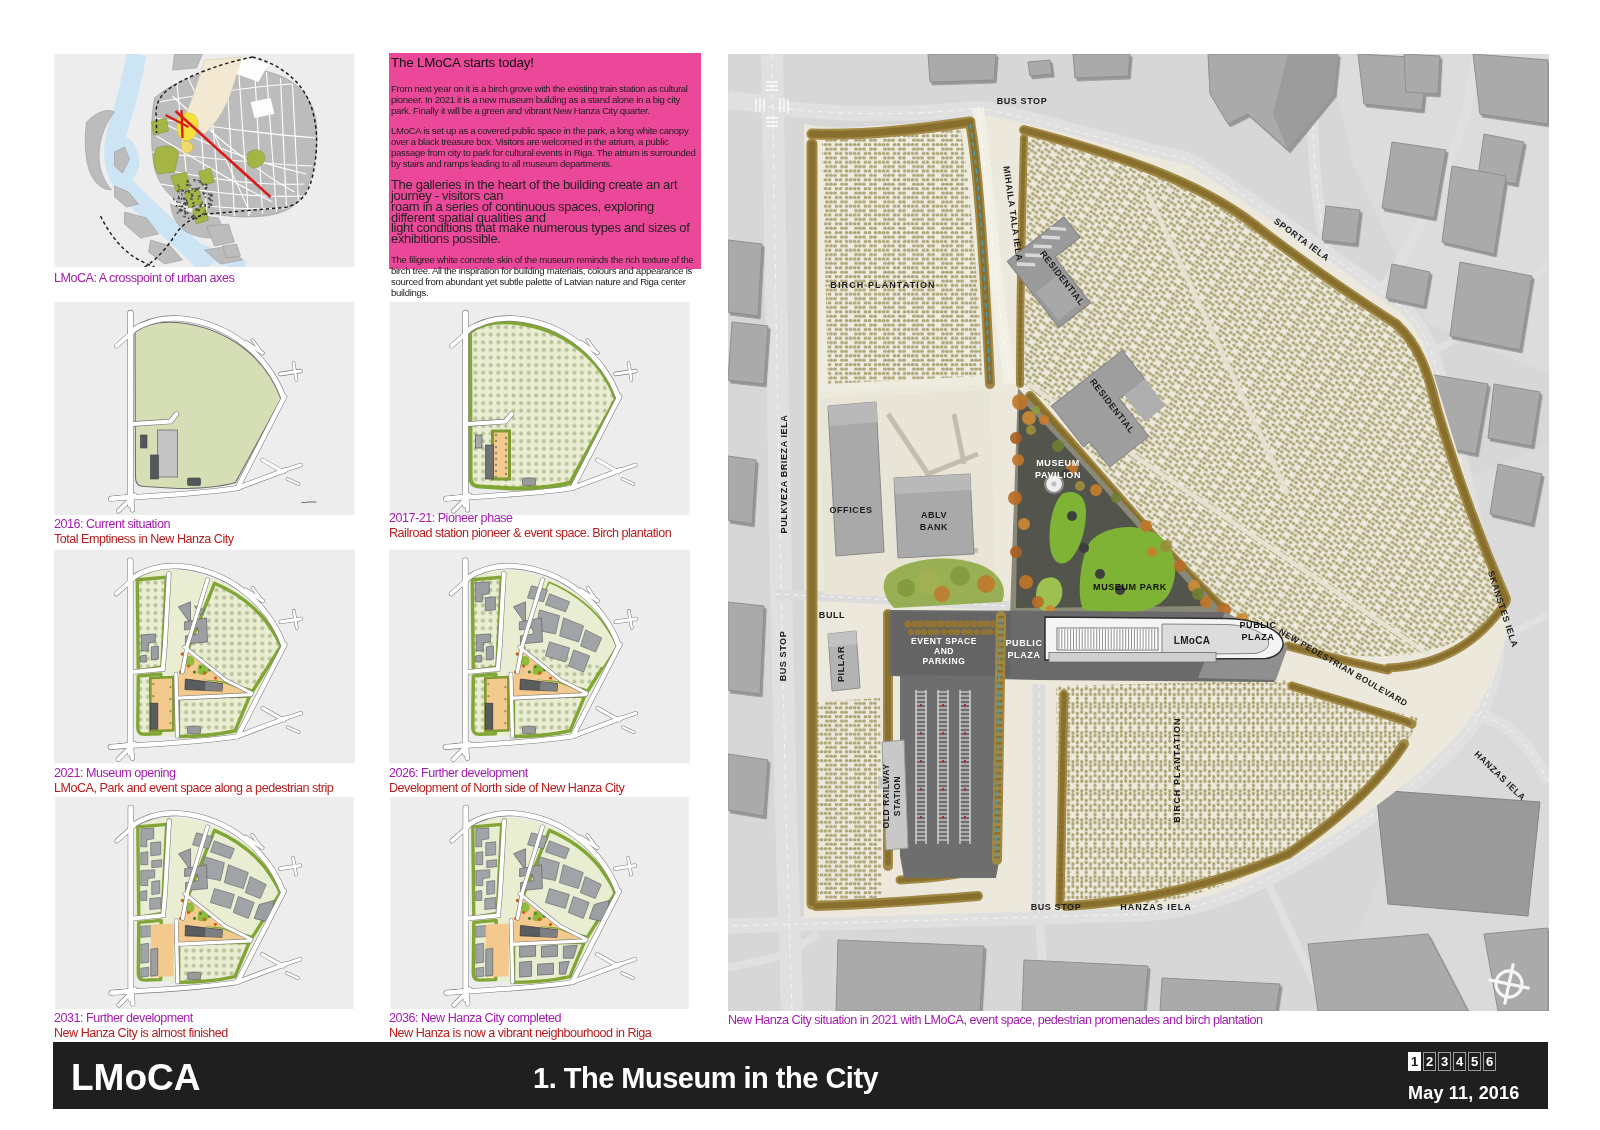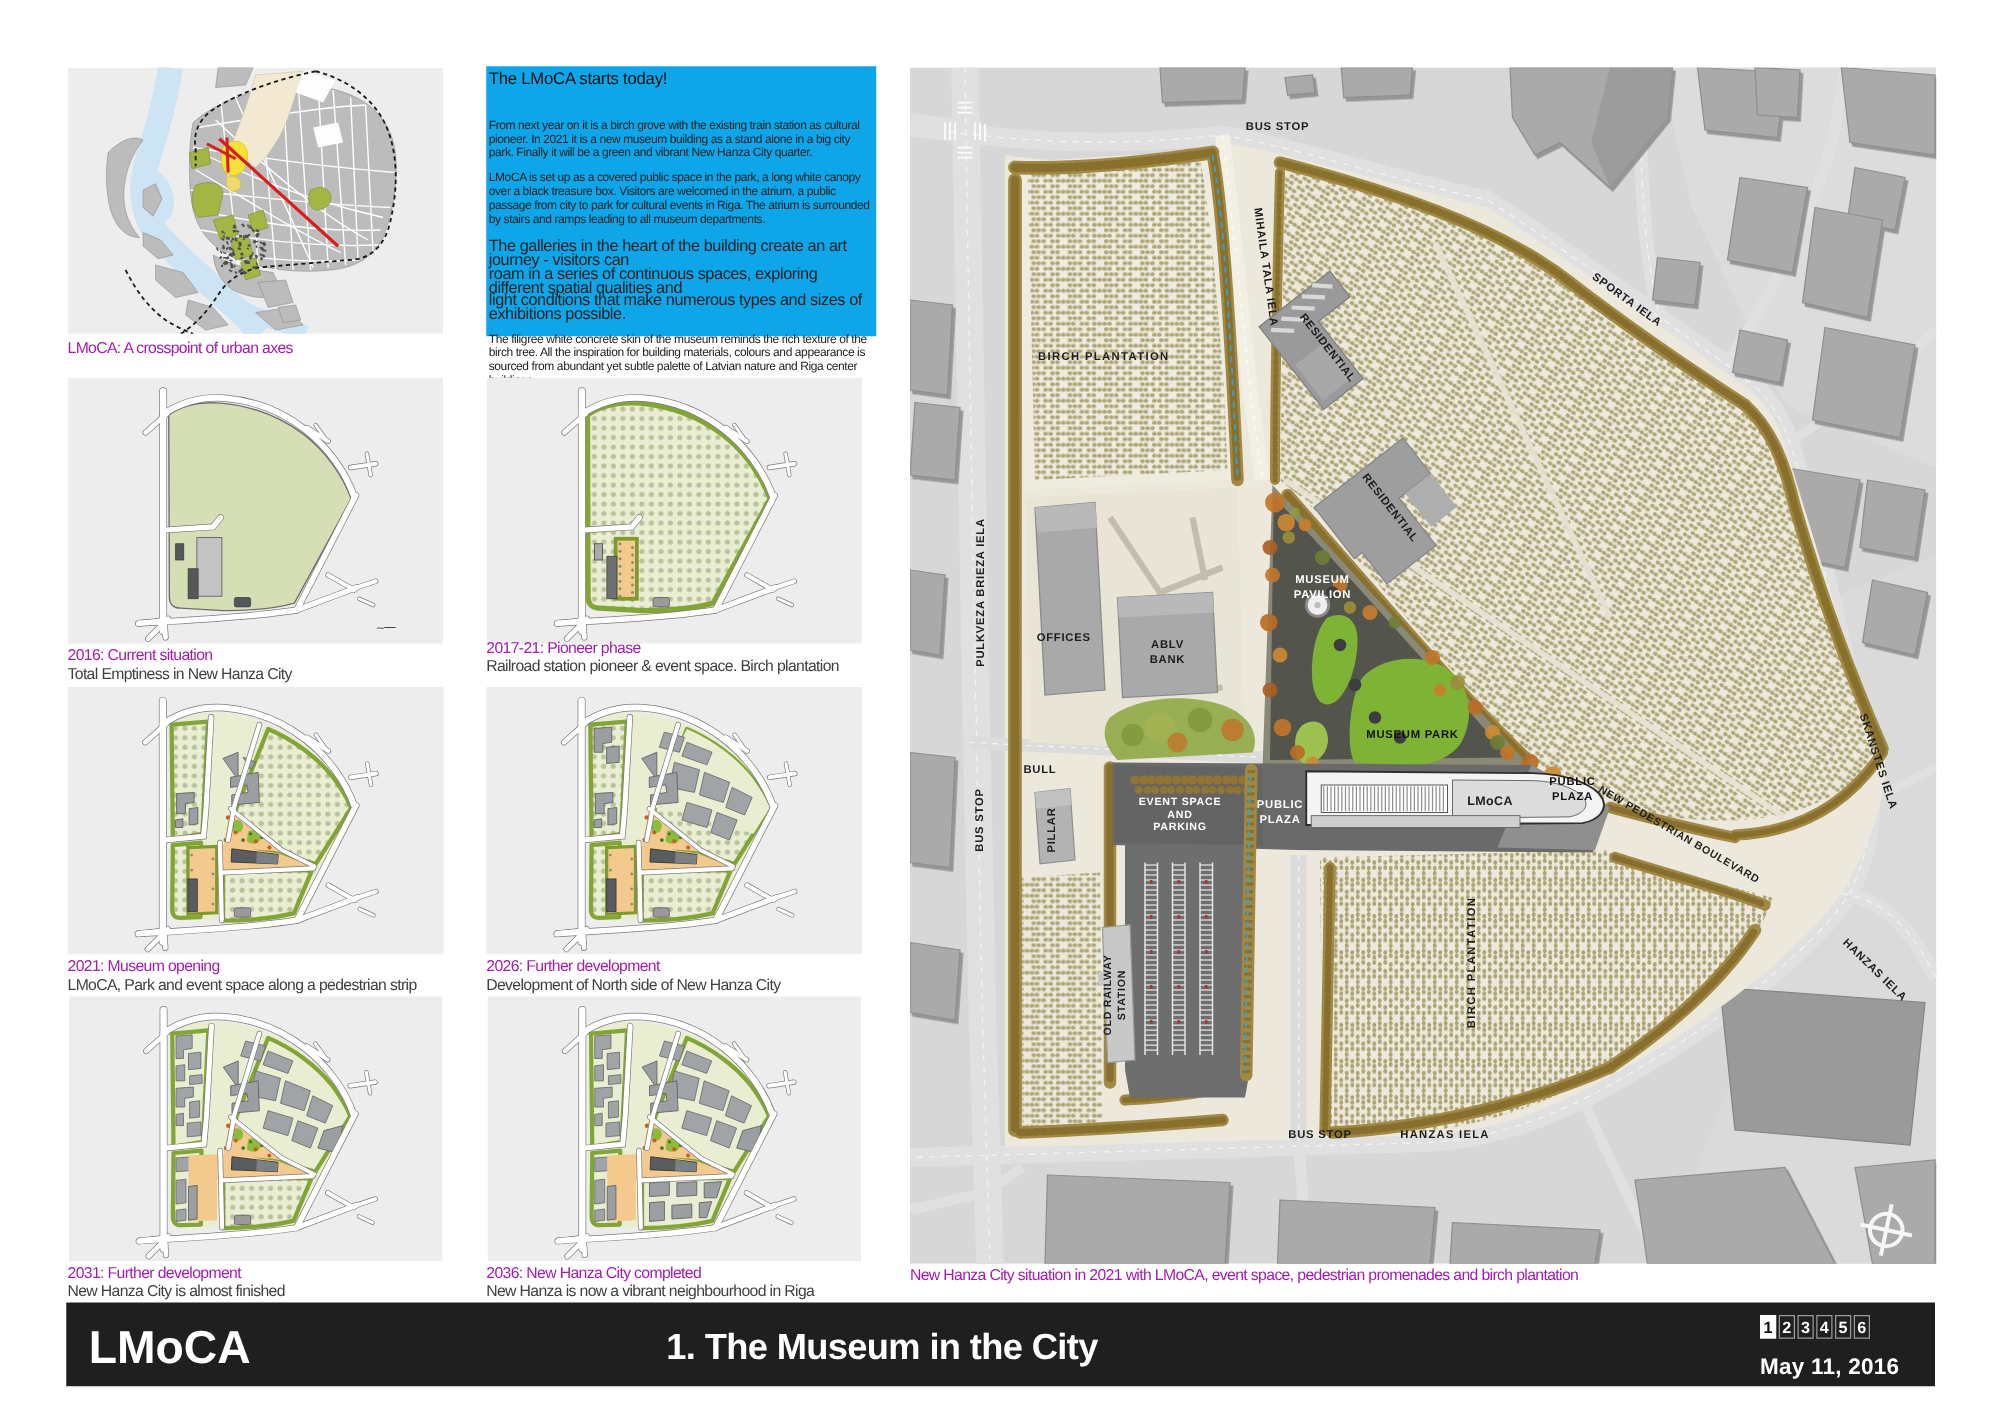--- a/index.html
+++ b/index.html
@@ -1,17 +1,17 @@
 <!DOCTYPE html>
 <html><head><meta charset="utf-8"><title>LMoCA</title><style>
 *{margin:0;padding:0;box-sizing:border-box}
 body{width:1600px;height:1130px;background:#fff;font-family:"Liberation Sans",sans-serif;position:relative;overflow:hidden}
 .abs{position:absolute}
 .cap1{font-weight:normal;font-size:12.6px;color:#a21caf;line-height:14.5px;letter-spacing:-0.5px;white-space:nowrap}
-.cap2{font-weight:normal;font-size:12.6px;color:#404040;line-height:14.5px;letter-spacing:-0.5px;white-space:nowrap}
+.cap2{font-weight:normal;font-size:12.6px;color:#b91c1c;line-height:14.5px;letter-spacing:-0.5px;white-space:nowrap}
 </style></head><body>
 <svg width="0" height="0" style="position:absolute" xmlns="http://www.w3.org/2000/svg">
     <defs>
       <path id="site" d="M 80.5,30 C 92,21.5 108,19.5 122,20.5 C 146,22.5 169,31 188.5,45.5 C 206,59 219.5,78 226.5,97 L 181,180.5 C 167,184.5 146,186.5 124,186.5 L 90,184.5 C 84.5,184.5 81,181.5 81,176 Z"></path>
       <pattern id="pd" width="7.6" height="7.6" patternUnits="userSpaceOnUse">
         <circle cx="2.4" cy="2.4" r="2.05" fill="#b9c29a"></circle>
       </pattern>
     </defs>
   </svg>
 <svg class="abs" style="left:54px;top:54px" width="301" height="213" viewBox="0 0 300 213" xmlns="http://www.w3.org/2000/svg">
@@ -160,23 +160,23 @@
       <rect x="124.1" y="134.2" width="1.8" height="1.3" transform="rotate(26 124.1 134.2)"></rect>
       <rect x="127.4" y="143.3" width="1.3" height="2.5" transform="rotate(33 127.4 143.3)"></rect>
       <rect x="155.5" y="151.5" width="2.5" height="1.8" transform="rotate(85 155.5 151.5)"></rect>
       <rect x="122.7" y="150.7" width="1.8" height="2.1" transform="rotate(66 122.7 150.7)"></rect>
       <rect x="124.5" y="132.0" width="1.2" height="1.4" transform="rotate(7 124.5 132.0)"></rect>
       <rect x="134.0" y="162.9" width="1.9" height="1.5" transform="rotate(42 134.0 162.9)"></rect>
       <rect x="129.3" y="153.3" width="2.6" height="1.3" transform="rotate(22 129.3 153.3)"></rect>
     </g>
   </svg>
 <div class="abs cap1" style="left:54px;top:271px">LMoCA: A crosspoint of urban axes</div>
-<div class="abs" style="left:389px;top:53px;width:312px;height:216px;background:#0ea5e9;padding:2px 2px 0 2px">
+<div class="abs" style="left:389px;top:53px;width:312px;height:216px;background:#ec4899;padding:2px 2px 0 2px">
     <div style="font-size:13.4px;color:#111;margin-top:0px;letter-spacing:-0.2px">The LMoCA starts today!</div>
-    <div style="font-size:9.6px;line-height:10.95px;color:#222;letter-spacing:-0.32px;margin-top:26px">From next year on it is a birch grove with the existing train station as cultural<br>pioneer. In 2021 it is a new museum building as a stand alone in a big city<br>park. Finally it will be a green and vibrant New Hanza City quarter.</div>
+    <div style="font-size:9.6px;line-height:10.95px;color:#222;letter-spacing:-0.32px;margin-top:14px">From next year on it is a birch grove with the existing train station as cultural<br>pioneer. In 2021 it is a new museum building as a stand alone in a big city<br>park. Finally it will be a green and vibrant New Hanza City quarter.</div>
     <div style="font-size:9.6px;line-height:10.95px;color:#222;letter-spacing:-0.32px;margin-top:9.5px">LMoCA is set up as a covered public space in the park, a long white canopy<br>over a black treasure box. Visitors are welcomed in the atrium, a public<br>passage from city to park for cultural events in Riga. The atrium is surrounded<br>by stairs and ramps leading to all museum departments.</div>
     <div style="font-size:13px;line-height:10.95px;color:#222;letter-spacing:-0.32px;margin-top:9.5px">The galleries in the heart of the building create an art journey - visitors can<br>roam in a series of continuous spaces, exploring different spatial qualities and<br>light conditions that make numerous types and sizes of exhibitions possible.</div>
     <div style="font-size:9.6px;line-height:10.95px;color:#222;letter-spacing:-0.32px;margin-top:9.5px">The filigree white concrete skin of the museum reminds the rich texture of the<br>birch tree. All the inspiration for building materials, colours and appearance is<br>sourced from abundant yet subtle palette of Latvian nature and Riga center<br>buildings.</div>
   </div>
 <svg class="abs" style="left:54px;top:302px" width="301" height="213" viewBox="0 0 300 213" xmlns="http://www.w3.org/2000/svg">
     <rect width="300" height="213" fill="#ededed"></rect>
     <use href="#site" fill="#d6deb6"></use>
     <use href="#site" fill="none" stroke="#6f6f6f" stroke-width="1.1"></use>
     <g fill="none" stroke="#7b7b7b" stroke-linecap="round">
       <path d="M 76,11 L 76,203" stroke-width="6.3"></path>

